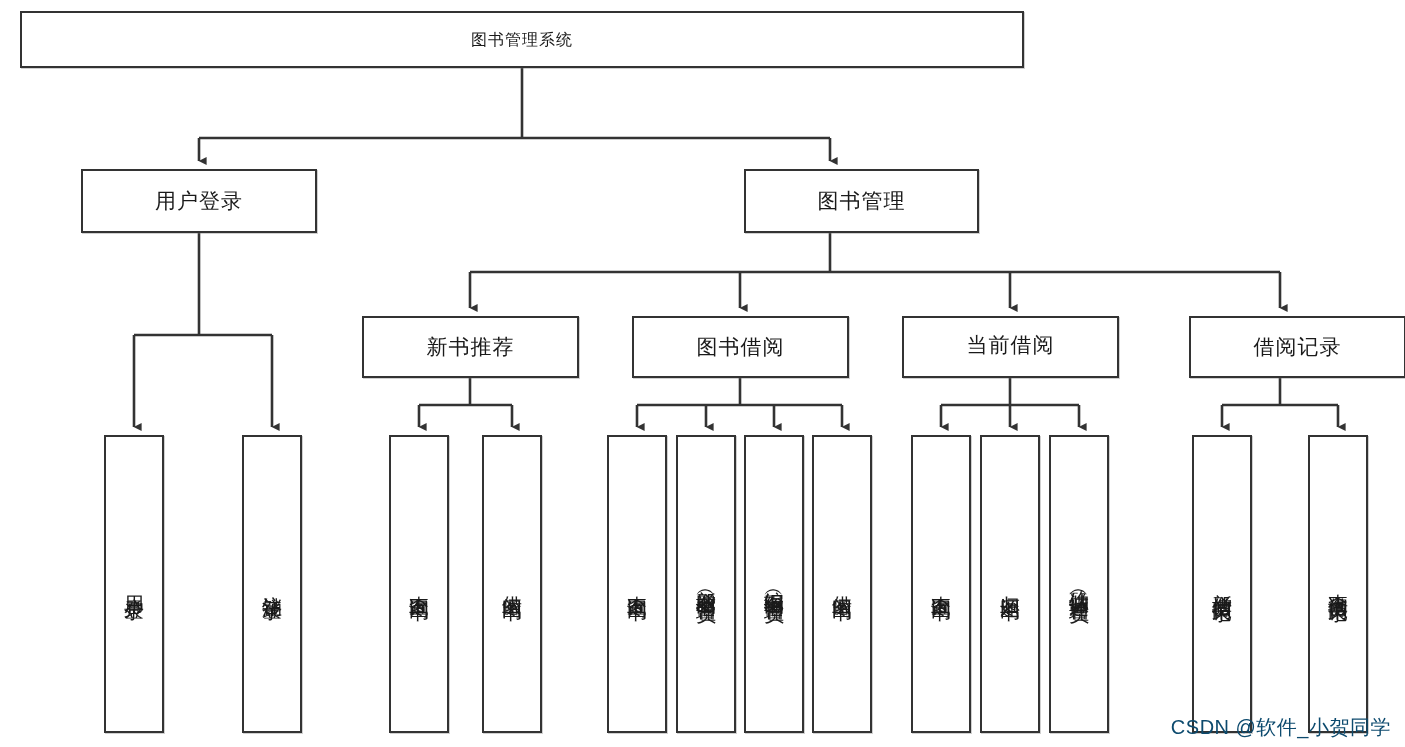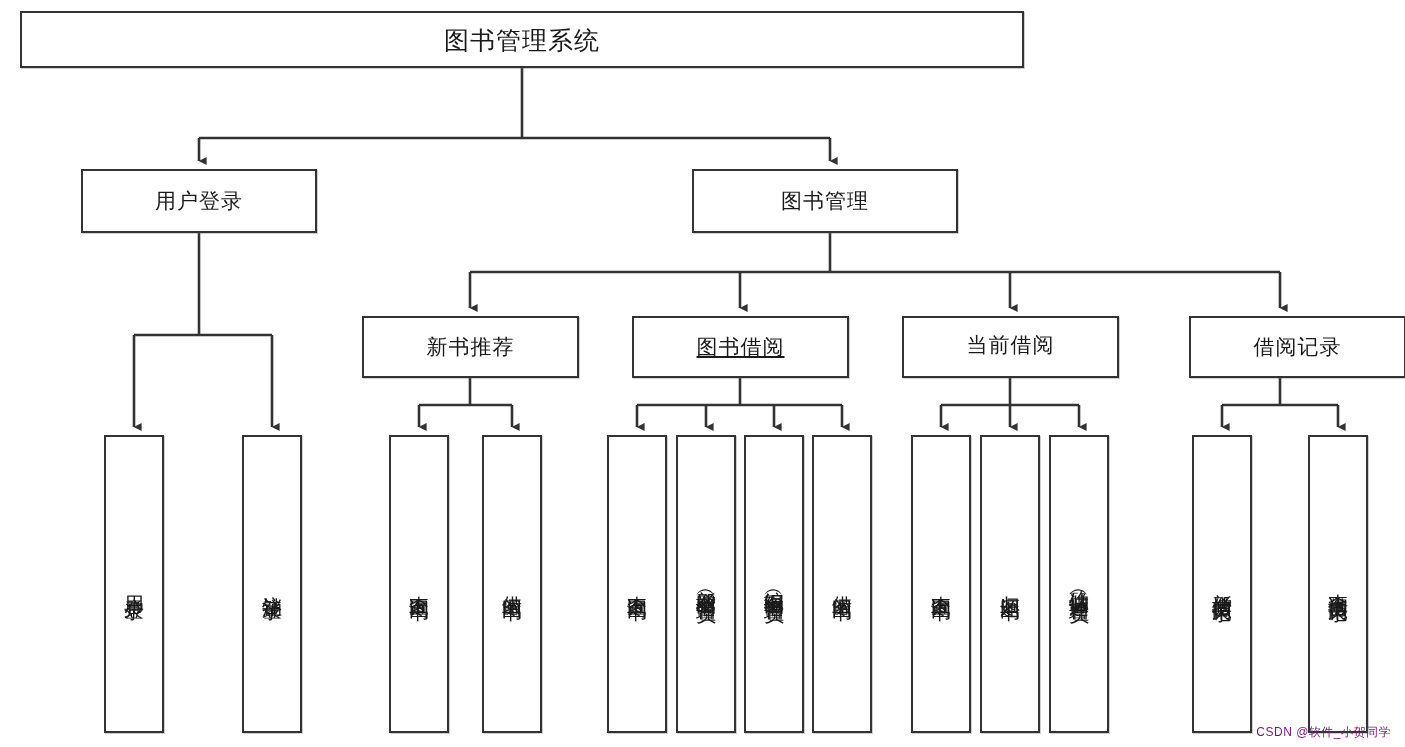--- a/index.html
+++ b/index.html
@@ -57,55 +57,55 @@
     writing-mode: vertical-rl;
     text-orientation: upright;
     display: block;
     max-height: 100%;
   }
   #root-node {
     left: 20px;
     top: 11px;
     width: 1004px;
     height: 57px;
-    font-size: 25px;
+    font-size: 16px;
   }
   #node-user-login {
     left: 81px;
     top: 169px;
     width: 236px;
     height: 64px;
   }
   #node-book-manage {
-    left: 692px;
+    left: 744px;
     top: 169px;
-    width: 266px;
+    width: 235px;
     height: 64px;
   }
   .lvl3 {
     top: 316px;
     width: 217px;
     height: 62px;
   }
   #node-new-book     { left: 362px; }
-  #node-book-borrow  { left: 632px; text-decoration: underline; }
+  #node-book-borrow  { left: 632px; }
   #node-current-borrow { left: 902px; font-family: Liberation Mono, monospace; }
   #node-borrow-record  { left: 1189px; }
 
   .leafbox {
     top: 435px;
     height: 298px;
     width: 60px;
   }
   .watermark {
     position: absolute;
     right: 14px;
     bottom: 6px;
-    font-size: 12px;
-    color: #701a75;
+    font-size: 20px;
+    color: #0c4a6e;
     letter-spacing: 0.5px;
     white-space: nowrap;
   }
 </style>
 </head>
 <body>
 
 <div id="canvas">
 
   <svg class="connectors" viewBox="0 0 1405 747">

